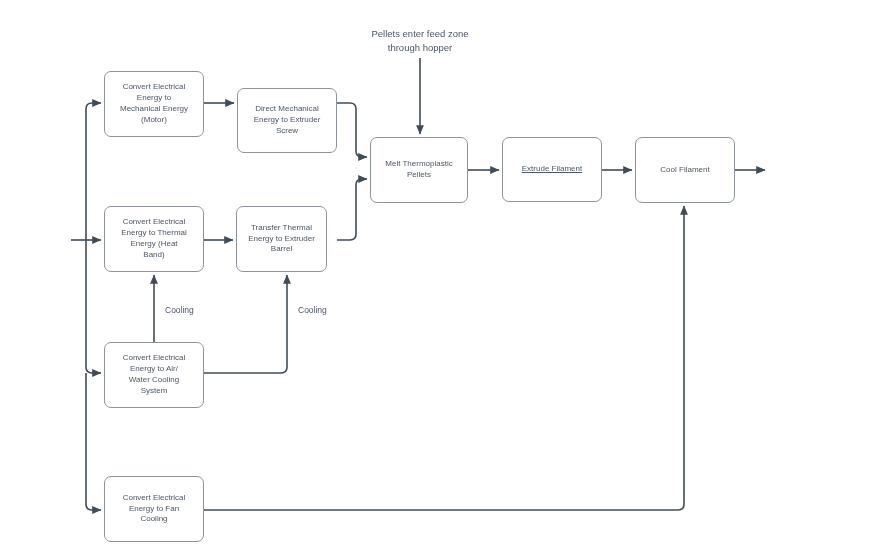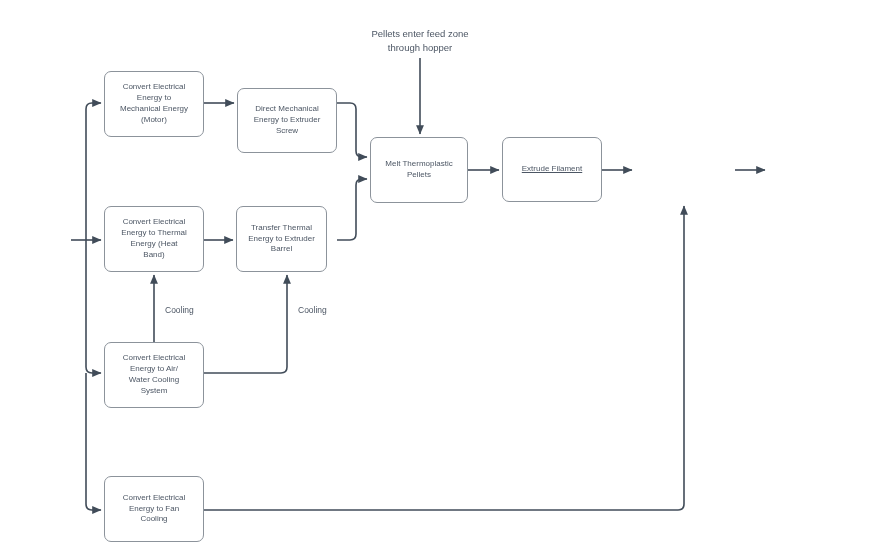--- a/index.html
+++ b/index.html
@@ -133,20 +133,23 @@
 
   <div class="node" style="left:370px; top:137px; width:98px; height:66px;">
     <span class="node-label">Melt Thermoplastic
 Pellets</span>
   </div>
 
   <div class="node" style="left:502px; top:137px; width:100px; height:65px;text-decoration:underline;">
     <span class="node-label">Extrude Filament</span>
   </div>
 
+  <div class="node" style="left:635px; top:137px; width:100px; height:66px;">
+    <span class="node-label">Cool Filament</span>
+  </div>
 
 
   <div class="note" style="left:350px; top:27px; width:140px;">Pellets enter feed zone
 through hopper</div>
 
   <div class="edge-label" style="left:165px; top:305px;">Cooling</div>
 
   <div class="edge-label" style="left:298px; top:305px;">Cooling</div>
 
 </div>

